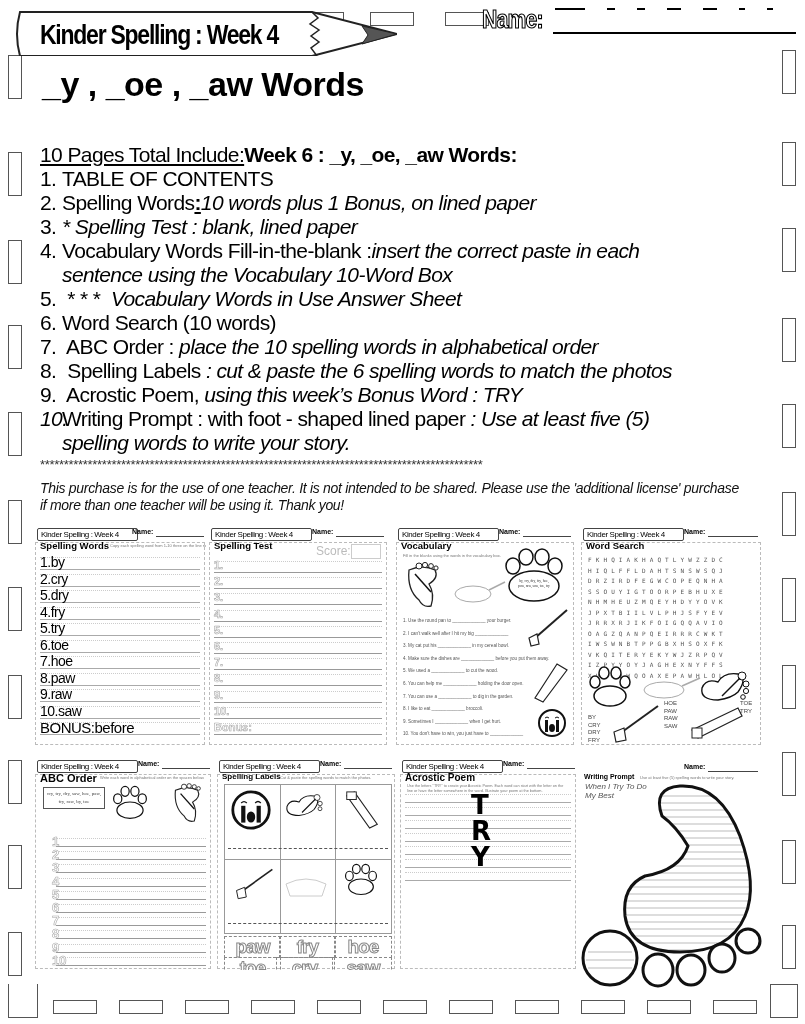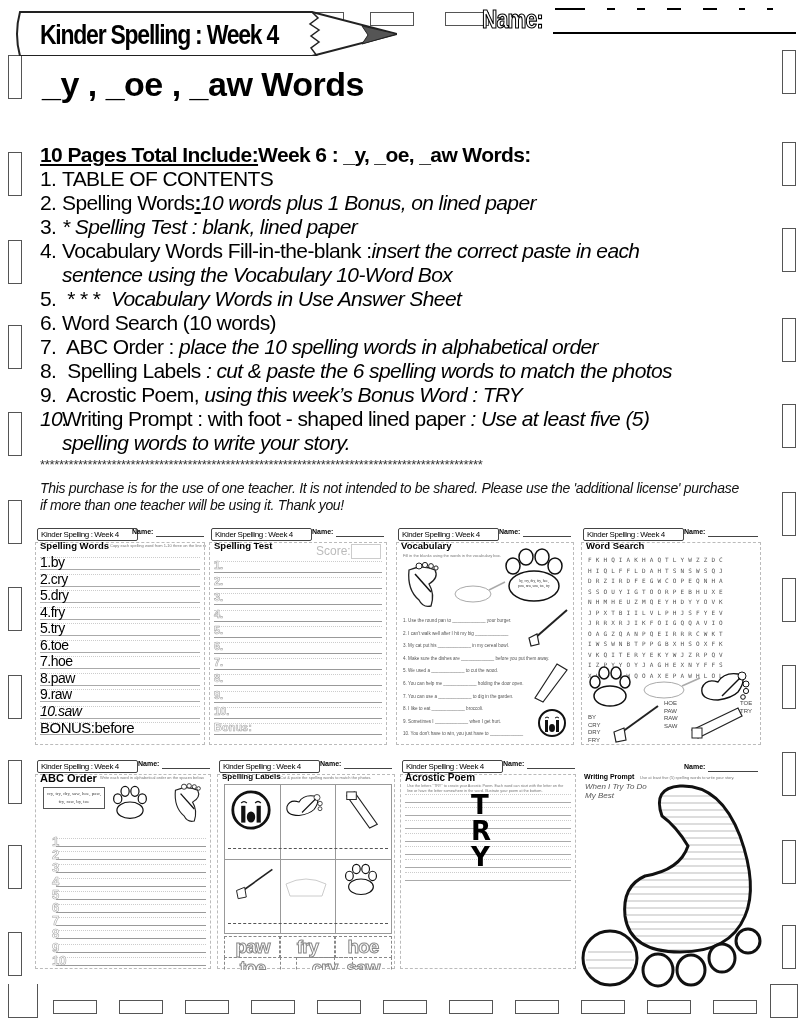--- a/index.html
+++ b/index.html
@@ -15,21 +15,21 @@
   .name-line{position:absolute;left:553px;top:32px;width:243px;border-top:2.5px solid #000;}
   .title-ghost{position:absolute;left:555px;top:0;width:240px;height:10px;overflow:hidden;}
   .title-ghost span{display:inline-block;background:#000;height:6px;margin-right:22px;}
   .main-title{position:absolute;left:42px;top:65px;font-size:34px;font-weight:bold;letter-spacing:-0.5px;}
   .toc{position:absolute;left:40px;top:143px;width:720px;font-size:21px;line-height:24px;letter-spacing:-0.6px;}
   .toc .row{white-space:nowrap;display:flex;}
   .toc .num{display:inline-block;width:22px;}
   .toc .num2{display:inline-block;width:22px;font-style:italic;}
   .toc i{font-style:italic;}
   .toc .cont{padding-left:22px;}
-  .u{text-decoration:underline;font-weight:bold;}
+  .u{text-decoration:underline;}
   .stars{position:absolute;left:40px;top:457px;font-size:13px;letter-spacing:-0.3px;white-space:nowrap;color:#333;}
   .notice{position:absolute;left:40px;top:480px;width:700px;font-size:14px;line-height:17px;font-style:italic;letter-spacing:-0.3px;color:#111;}
   
   .thumb{position:absolute;background:#fff;overflow:hidden;font-family:"Liberation Sans",sans-serif;}
   .thumb .tb-edge{position:absolute;border:1px dashed #bbb;}
   .mini-pencil{position:absolute;left:3px;top:4px;height:11px;border:1px solid #444;border-radius:2px;font-size:8px;line-height:11px;padding:0 18px 0 3px;white-space:nowrap;letter-spacing:-0.4px;}
   .mini-name{position:absolute;top:4px;font-size:7px;font-weight:bold;}
   .mini-name-line{position:absolute;top:12px;border-top:1px solid #444;}
   .thumb-h{position:absolute;left:6px;top:16px;font-size:9.5px;font-weight:bold;white-space:nowrap;}
   .thumb-inst{position:absolute;font-size:4px;color:#777;white-space:nowrap;}
@@ -201,21 +201,21 @@
       <div class="line" style="top:144px"></div>
       <div class="sw-word" style="top:129px;">7.hoe</div>
       <div class="dline" style="top:148.5px"></div>
       <div class="line" style="top:160.5px"></div>
       <div class="sw-word" style="top:145.5px;">8.paw</div>
       <div class="dline" style="top:165px"></div>
       <div class="line" style="top:177px"></div>
       <div class="sw-word" style="top:162px;">9.raw</div>
       <div class="dline" style="top:181.5px"></div>
       <div class="line" style="top:193.5px"></div>
-      <div class="sw-word" style="top:178.5px;font-style:italic;">10.saw</div>
+      <div class="sw-word" style="top:178.5px;">10.saw</div>
       <div class="dline" style="top:198px"></div>
       <div class="line" style="top:210px"></div>
       <div class="sw-word" style="top:195px;font-size:15px">BONUS:before</div>
     </div>
 </div>
 
 <div class="thumb" style="left:208px;top:524px;width:180px;height:222px;">
   <div class="tb-edge" style="left:1px;top:18px;right:1px;bottom:1px;"></div>
   <div class="mini-pencil">Kinder Spelling : Week 4</div>
   <div class="mini-name" style="left:104px">Name:</div>
@@ -472,21 +472,21 @@
     <ellipse cx="22" cy="32" rx="16" ry="10" fill="#fff" stroke="#111" stroke-width="1.5"></ellipse>
     <ellipse cx="7" cy="18" rx="5" ry="6" fill="#fff" stroke="#111" stroke-width="1.5"></ellipse>
     <ellipse cx="16" cy="9" rx="5" ry="6" fill="#fff" stroke="#111" stroke-width="1.5"></ellipse>
     <ellipse cx="28" cy="9" rx="5" ry="6" fill="#fff" stroke="#111" stroke-width="1.5"></ellipse>
     <ellipse cx="37" cy="18" rx="5" ry="6" fill="#fff" stroke="#111" stroke-width="1.5"></ellipse>
   </svg>
   <div class="label-cell" style="left:8px;top:180px;width:55px"><span class="outline-word">paw</span></div>
   <div class="label-cell" style="left:63px;top:180px;width:55px"><span class="outline-word">fry</span></div>
   <div class="label-cell" style="left:118px;top:180px;width:56px"><span class="outline-word">hoe</span></div>
   <div class="label-cell" style="left:8px;top:201px;width:55px"><span class="outline-word">toe</span></div>
-  <div class="label-cell" style="left:80px;top:201px;width:55px"><span class="outline-word">cry</span></div>
+  <div class="label-cell" style="left:60px;top:201px;width:55px"><span class="outline-word">cry</span></div>
   <div class="label-cell" style="left:118px;top:201px;width:56px"><span class="outline-word">saw</span></div>
 </div>
 
 <div class="thumb" style="left:399px;top:756px;width:178px;height:214px;">
   <div class="tb-edge" style="left:1px;top:18px;right:1px;bottom:1px;"></div>
   <div class="mini-pencil">Kinder Spelling : Week 4</div>
   <div class="mini-name" style="left:104px">Name:</div>
   <div class="mini-name-line" style="left:128px;width:48px"></div>
   <div class="thumb-h" style="font-size:10px">Acrostic Poem</div>
   <div class="abs" style="left:8px;top:28px;width:160px;font-size:3.8px;line-height:5px;color:#777">Use the letters "TRY" to create your Acrostic Poem. Each word can start with the letter on the line or have the letter somewhere in the word. Illustrate your poem at the bottom.</div>

